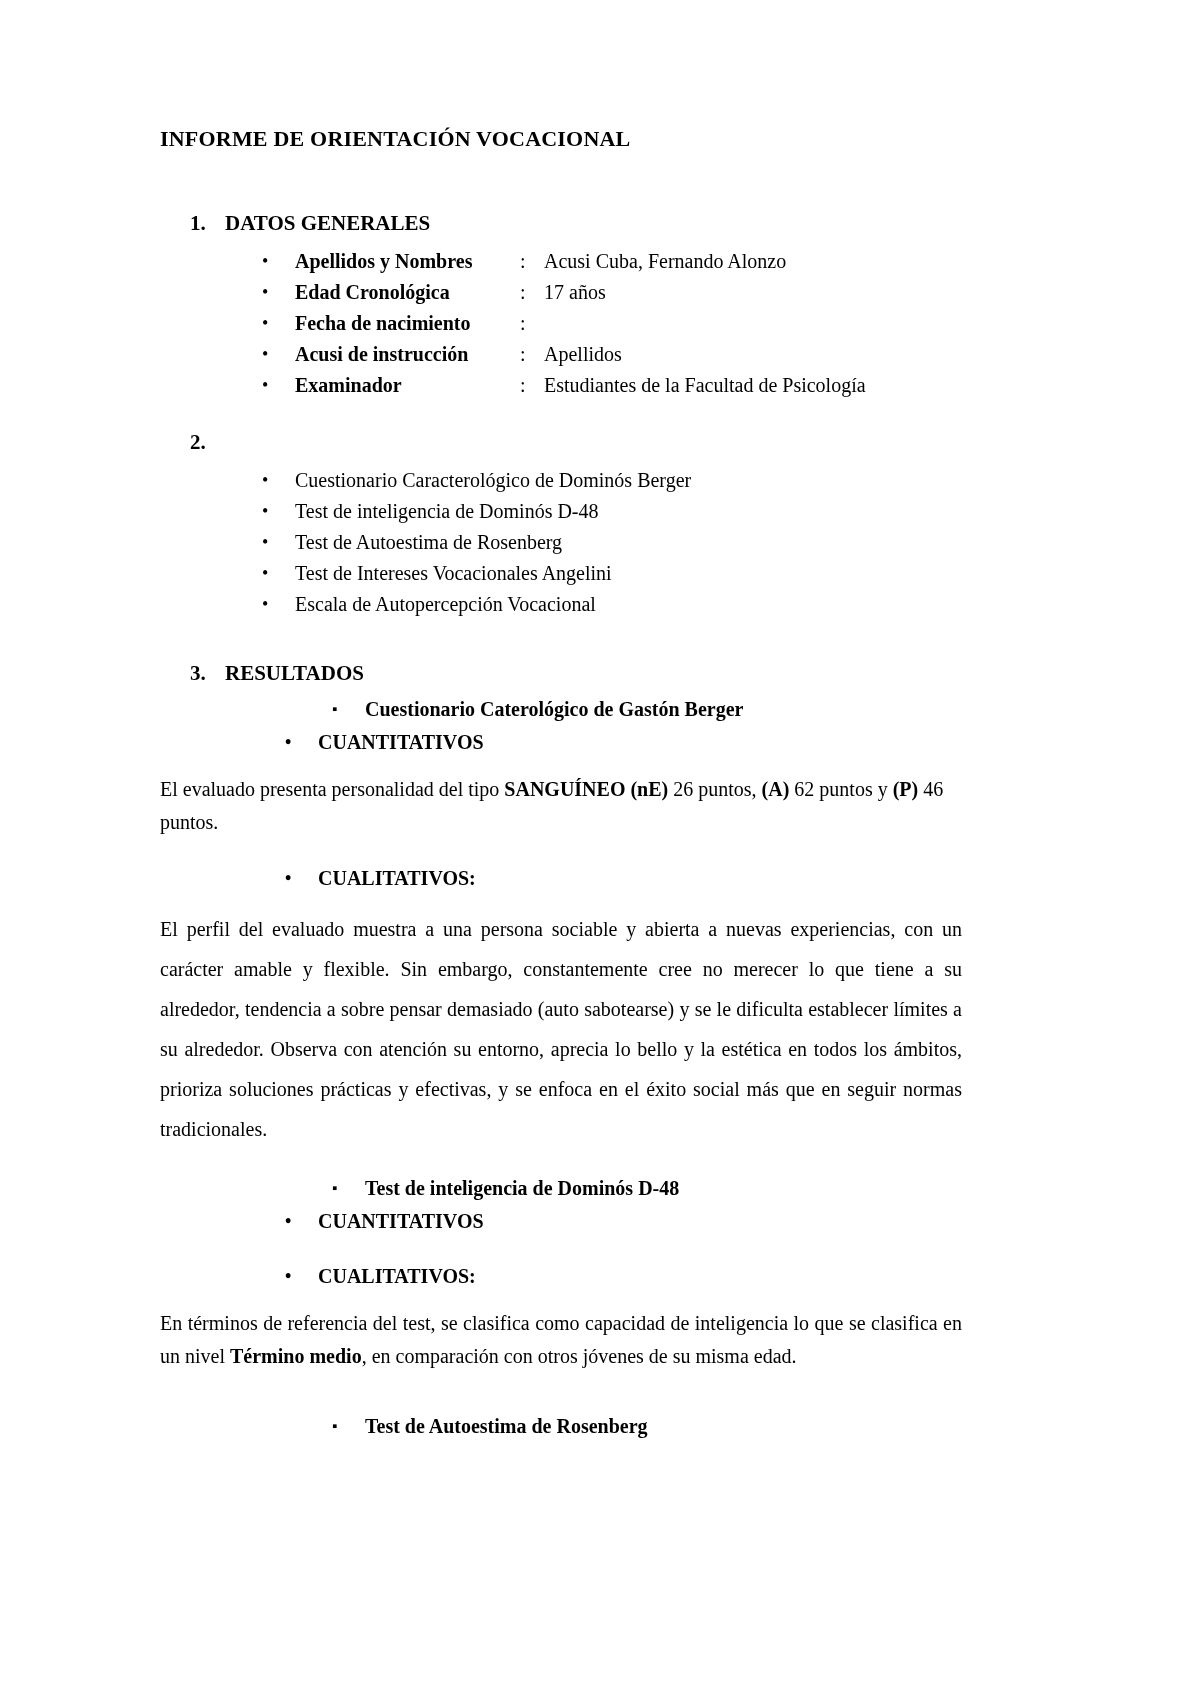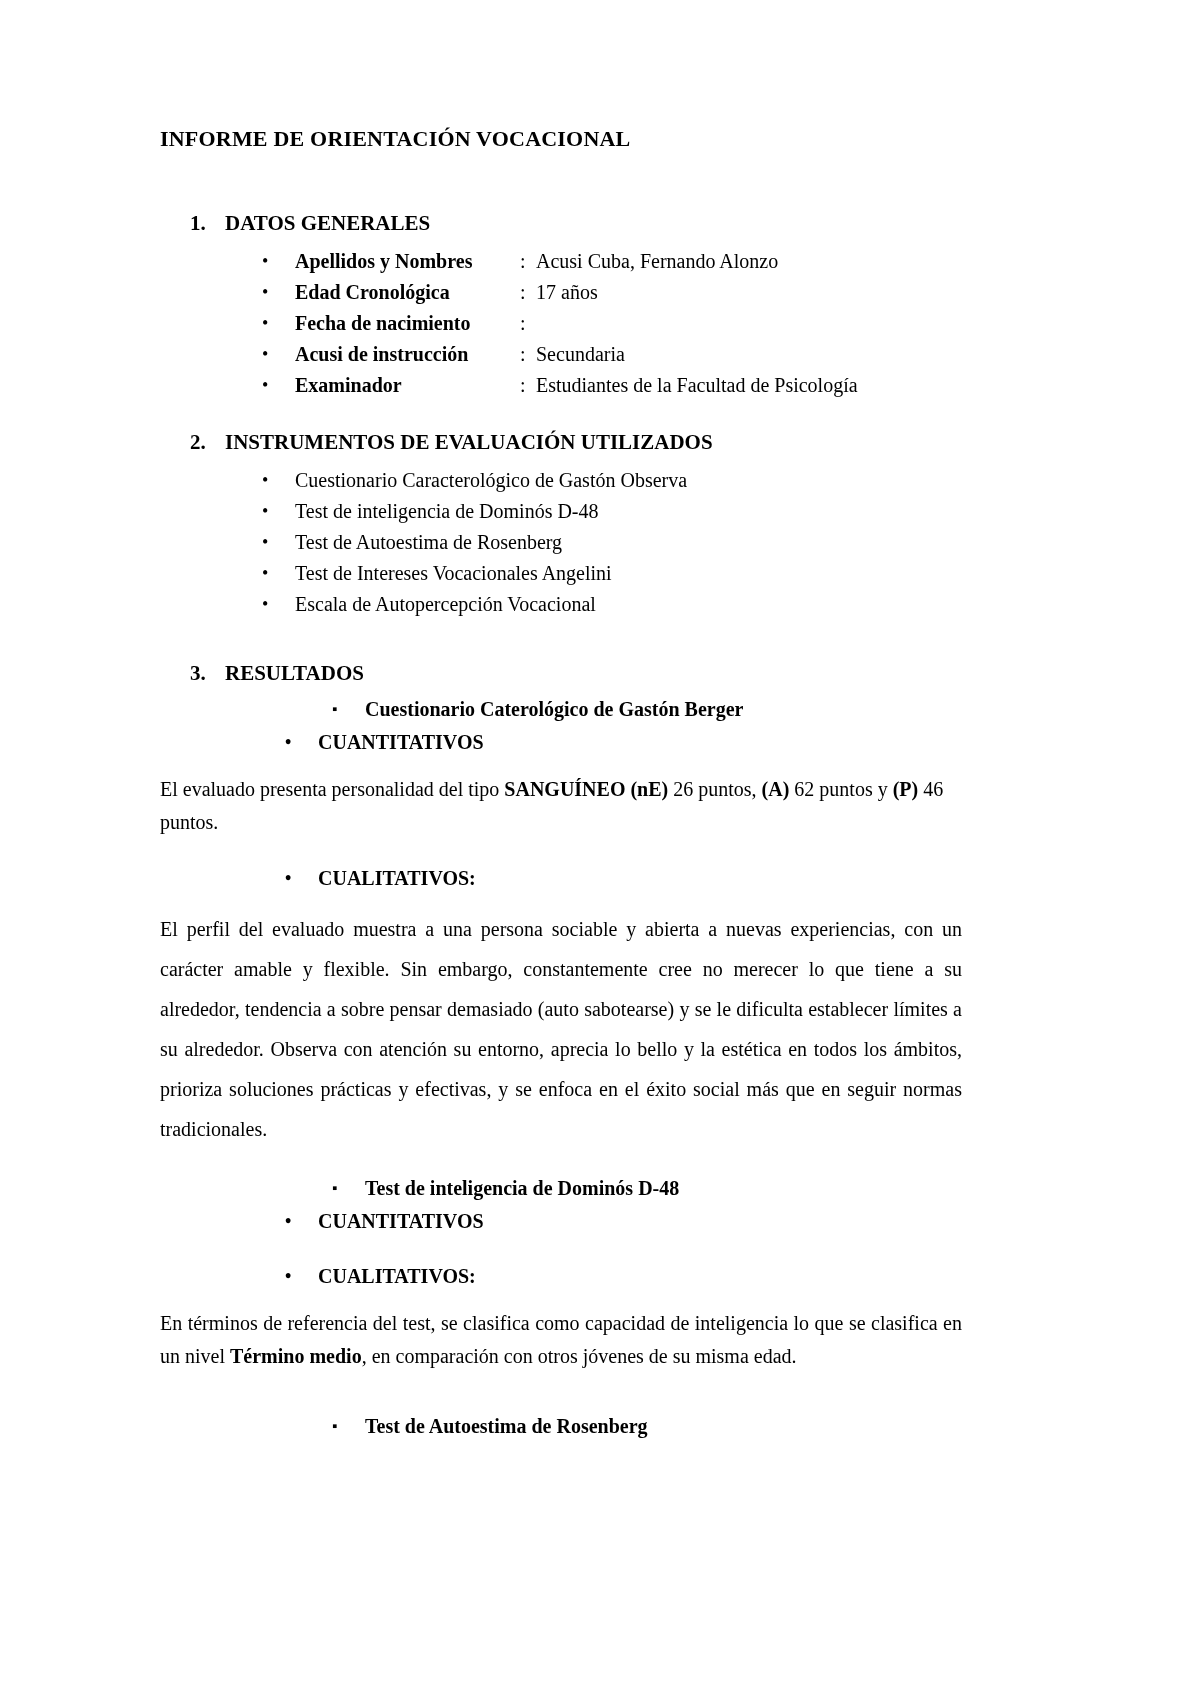--- a/index.html
+++ b/index.html
@@ -53,21 +53,21 @@
   }
   .dg-label {
     width: 225px;
     flex: 0 0 225px;
     font-weight: bold;
   }
   .dg-sep {
     width: 16px;
     flex: 0 0 16px;
   }
-  .dg-value { flex: 1; }
+  .dg-value { flex: 1; margin-left: 8px; }
   .list-block { margin-top: 8px; }
 
   .sub-heading {
     display: flex;
     margin-left: 172px;
     margin-top: 6px;
     font-size: 20px;
     font-weight: bold;
     line-height: 31px;
   }
@@ -120,38 +120,37 @@
     </div>
     <div class="bullet-row">
       <span class="marker">•</span>
       <span class="dg-label">Fecha de nacimiento</span>
       <span class="dg-sep">:</span>
     </div>
     <div class="bullet-row">
       <span class="marker">•</span>
       <span class="dg-label">Acusi de instrucción</span>
       <span class="dg-sep">:</span>
-      <span class="dg-value">Secundaria</span>
+      <span class="dg-value">Apellidos</span>
     </div>
     <div class="bullet-row">
       <span class="marker">•</span>
       <span class="dg-label">Examinador</span>
       <span class="dg-sep">:</span>
       <span class="dg-value">Estudiantes de la Facultad de Psicología</span>
     </div>
   </div>
 
   <div class="section-heading sec2">
     <span class="sec-num">2.</span>
-    <span>INSTRUMENTOS DE EVALUACIÓN UTILIZADOS</span>
   </div>
   <div class="list-block">
     <div class="bullet-row">
       <span class="marker">•</span>
-      <span>Cuestionario Caracterológico de Gastón Observa</span>
+      <span>Cuestionario Caracterológico de Dominós Berger</span>
     </div>
     <div class="bullet-row">
       <span class="marker">•</span>
       <span>Test de inteligencia de Dominós D-48</span>
     </div>
     <div class="bullet-row">
       <span class="marker">•</span>
       <span>Test de Autoestima de Rosenberg</span>
     </div>
     <div class="bullet-row">

